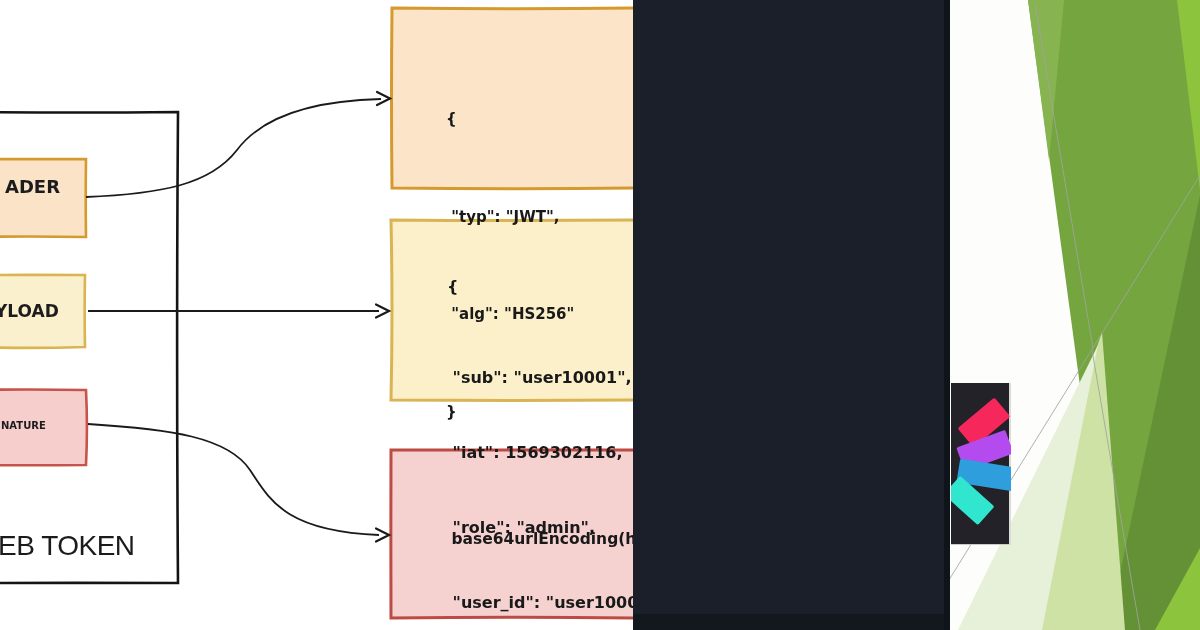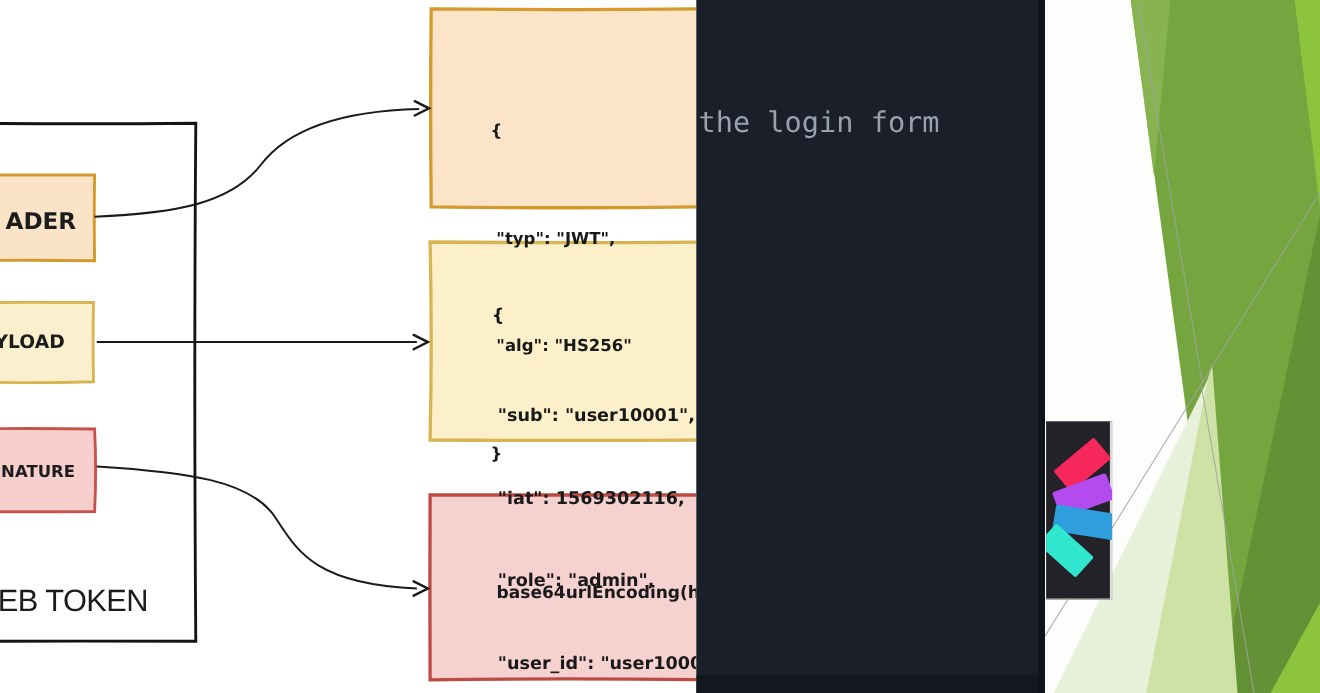--- a/index.html
+++ b/index.html
@@ -53,23 +53,23 @@
       <path fill="#F5D1D0" stroke="#BE4B43" stroke-width="3" d="M 391 450 Q 515.5 450.01577473917786 640 450 Q 640.2793772705533 534 640 618 Q 515.5 616.40795609903 391 618 Q 390.69764291791506 534 391 450 Z"></path>
 
       <path d="M 86 197 C 160 194, 210 185, 237 150 C 258 122, 300 101, 381 99" fill="none" stroke="#1a1a1a" stroke-width="1.8"></path>
       <path d="M 377 92 L 390 98.5 L 377 105" fill="none" stroke="#1a1a1a" stroke-width="2.2" stroke-linecap="round"></path>
       <path d="M 88 311 L 379 311" fill="none" stroke="#1a1a1a" stroke-width="1.8"></path>
       <path d="M 376 304.5 L 389 311 L 376 317.5" fill="none" stroke="#1a1a1a" stroke-width="2.2" stroke-linecap="round"></path>
       <path d="M 88 424 C 170 429, 228 437, 250 470 C 270 500, 285 531, 379 535" fill="none" stroke="#1a1a1a" stroke-width="1.8"></path>
       <path d="M 376 528.5 L 389 535 L 376 541.5" fill="none" stroke="#1a1a1a" stroke-width="2.2" stroke-linecap="round"></path>
     </svg>
 
-    <div class="lbl" style="left:5px;top:189px;font-size:21px">ADER</div>
+    <div class="lbl" style="left:5px;top:176px;font-size:18px">ADER</div>
     <div class="lbl" style="left:-5px;top:301px;font-size:17px">YLOAD</div>
-    <div class="lbl" style="left:1px;top:420px;font-size:15px">NATURE</div>
+    <div class="lbl" style="left:1px;top:420px;font-size:10px">NATURE</div>
     <div class="token-lbl" style="left:-2px;top:530px">EB TOKEN</div>
 
     <div class="code code-orange">
       <div>{</div>
       <div> "typ": "JWT",</div>
       <div> "alg": "HS256"</div>
       <div>}</div>
     </div>
 
     <div class="code code-yellow">
@@ -83,21 +83,20 @@
 
     <div class="code code-pink">
       <div> base64urlEncoding(he</div>
       
       
       
     </div>
   </div>
 
   <div class="panel panel-terminal">
-    <div class="term-text">the login form</div>
     <div class="term-bottom"></div>
     <div class="term-right"></div>
   </div>
 
   <div class="panel panel-slide">
     <svg width="250" height="630" viewBox="0 0 250 630">
       <polygon points="78,0 140,460 168,630 250,630 250,0" fill="#74A53F"></polygon>
       <polygon points="78,0 114,0 99,160" fill="#87B350"></polygon>
       <polygon points="227,0 250,0 250,190" fill="#8CC43E"></polygon>
       <polygon points="250,195 158,630 250,630" fill="#649036"></polygon>

